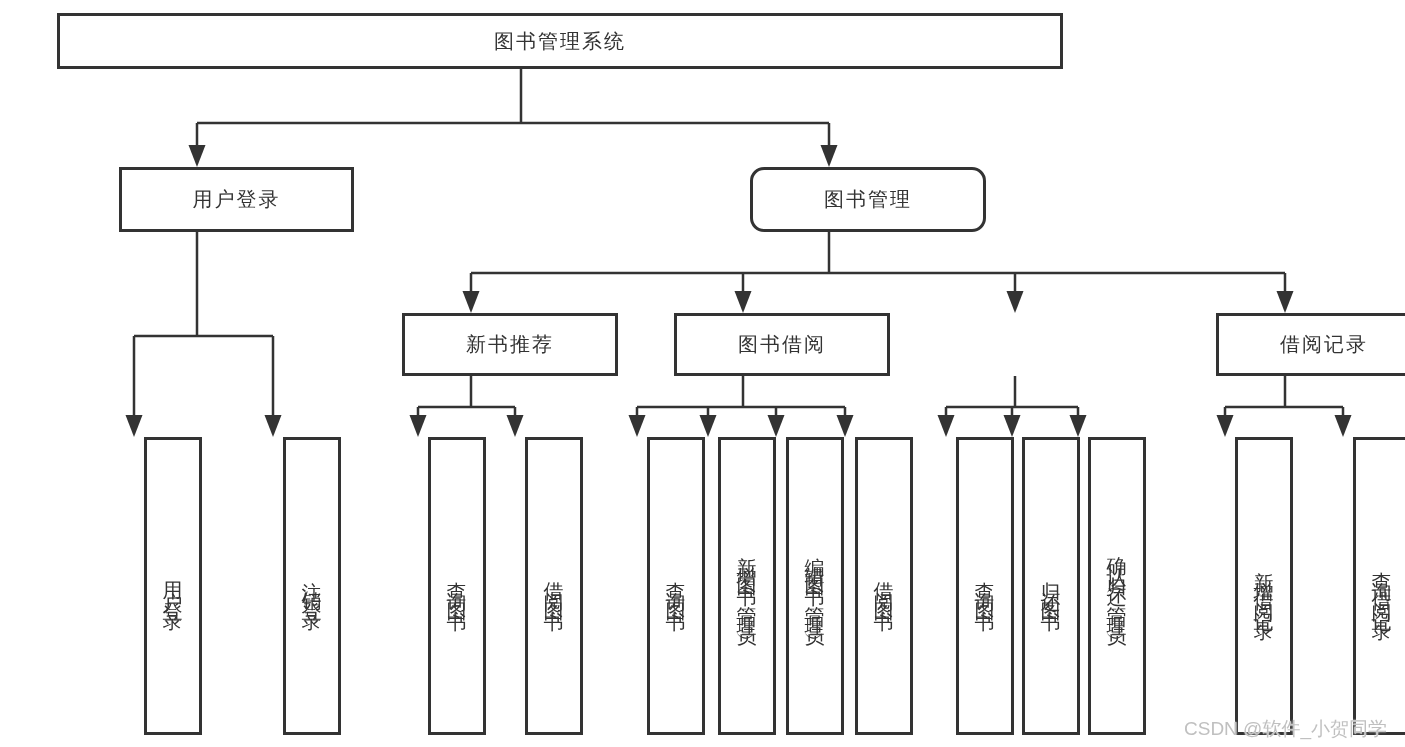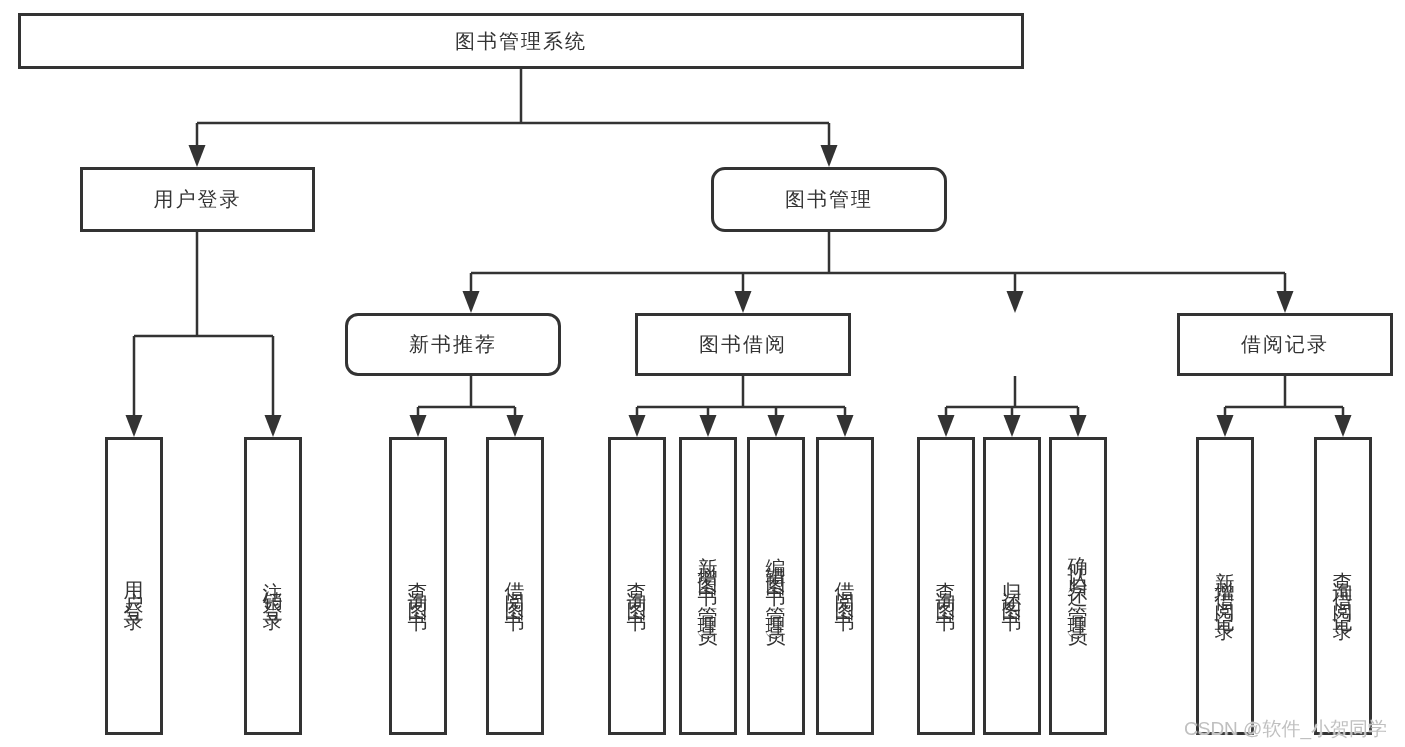--- a/index.html
+++ b/index.html
@@ -11,28 +11,28 @@
     color:var(--text,#333);
   }
   .connectors { position:absolute; left:0; top:0; width:1405px; height:747px; pointer-events:none; }
   .connectors path { stroke:var(--line,#333); stroke-width:2.5; fill:none; }
   .connectors polygon { fill:var(--line,#333); }
   .node {
     position:absolute; box-sizing:border-box;
     border:3px solid var(--border,#333);
     background:#fff;
     display:flex; align-items:center; justify-content:center;
-    font-size:20px; color:var(--text,#333);
+    font-size:20px; color:var(--text,#333);margin-left:39px;
   }
   .node .lbl { letter-spacing:2px; white-space:nowrap; }
   .root  { left:18px;  top:13px;  width:1006px; height:56px; }
   .l2a   { left:80px;  top:167px; width:235px;  height:65px; }
   .l2b   { left:711px; top:167px; width:236px;  height:65px;border-radius:14px; }
   .l3    { top:313px; width:216px; height:63px; }
-  .l3a { left:345px;border-radius:13px; } .l3b { left:635px; } .l3c { left:907px; } .l3d { left:1177px;text-align:center; }
+  .l3a { left:363px; } .l3b { left:635px; } .l3c { left:907px; } .l3d { left:1177px;text-align:center; }
   .leaf  { top:437px; width:58px; height:298px; }
   .leaf .lbl {
     writing-mode:vertical-rl; text-orientation:mixed;
     letter-spacing:10px; line-height:1; white-space:nowrap;
   }
   .f01{left:105px}.f02{left:244px}.f03{left:389px}.f04{left:486px}.f05{left:608px}
   .f06{left:679px}.f07{left:747px}.f08{left:816px}.f09{left:917px}.f10{left:983px}
   .f11{left:1049px}.f12{left:1196px}.f13{left:1314px}
   .watermark {
     position:absolute; left:1184px; top:716px; z-index:5;

